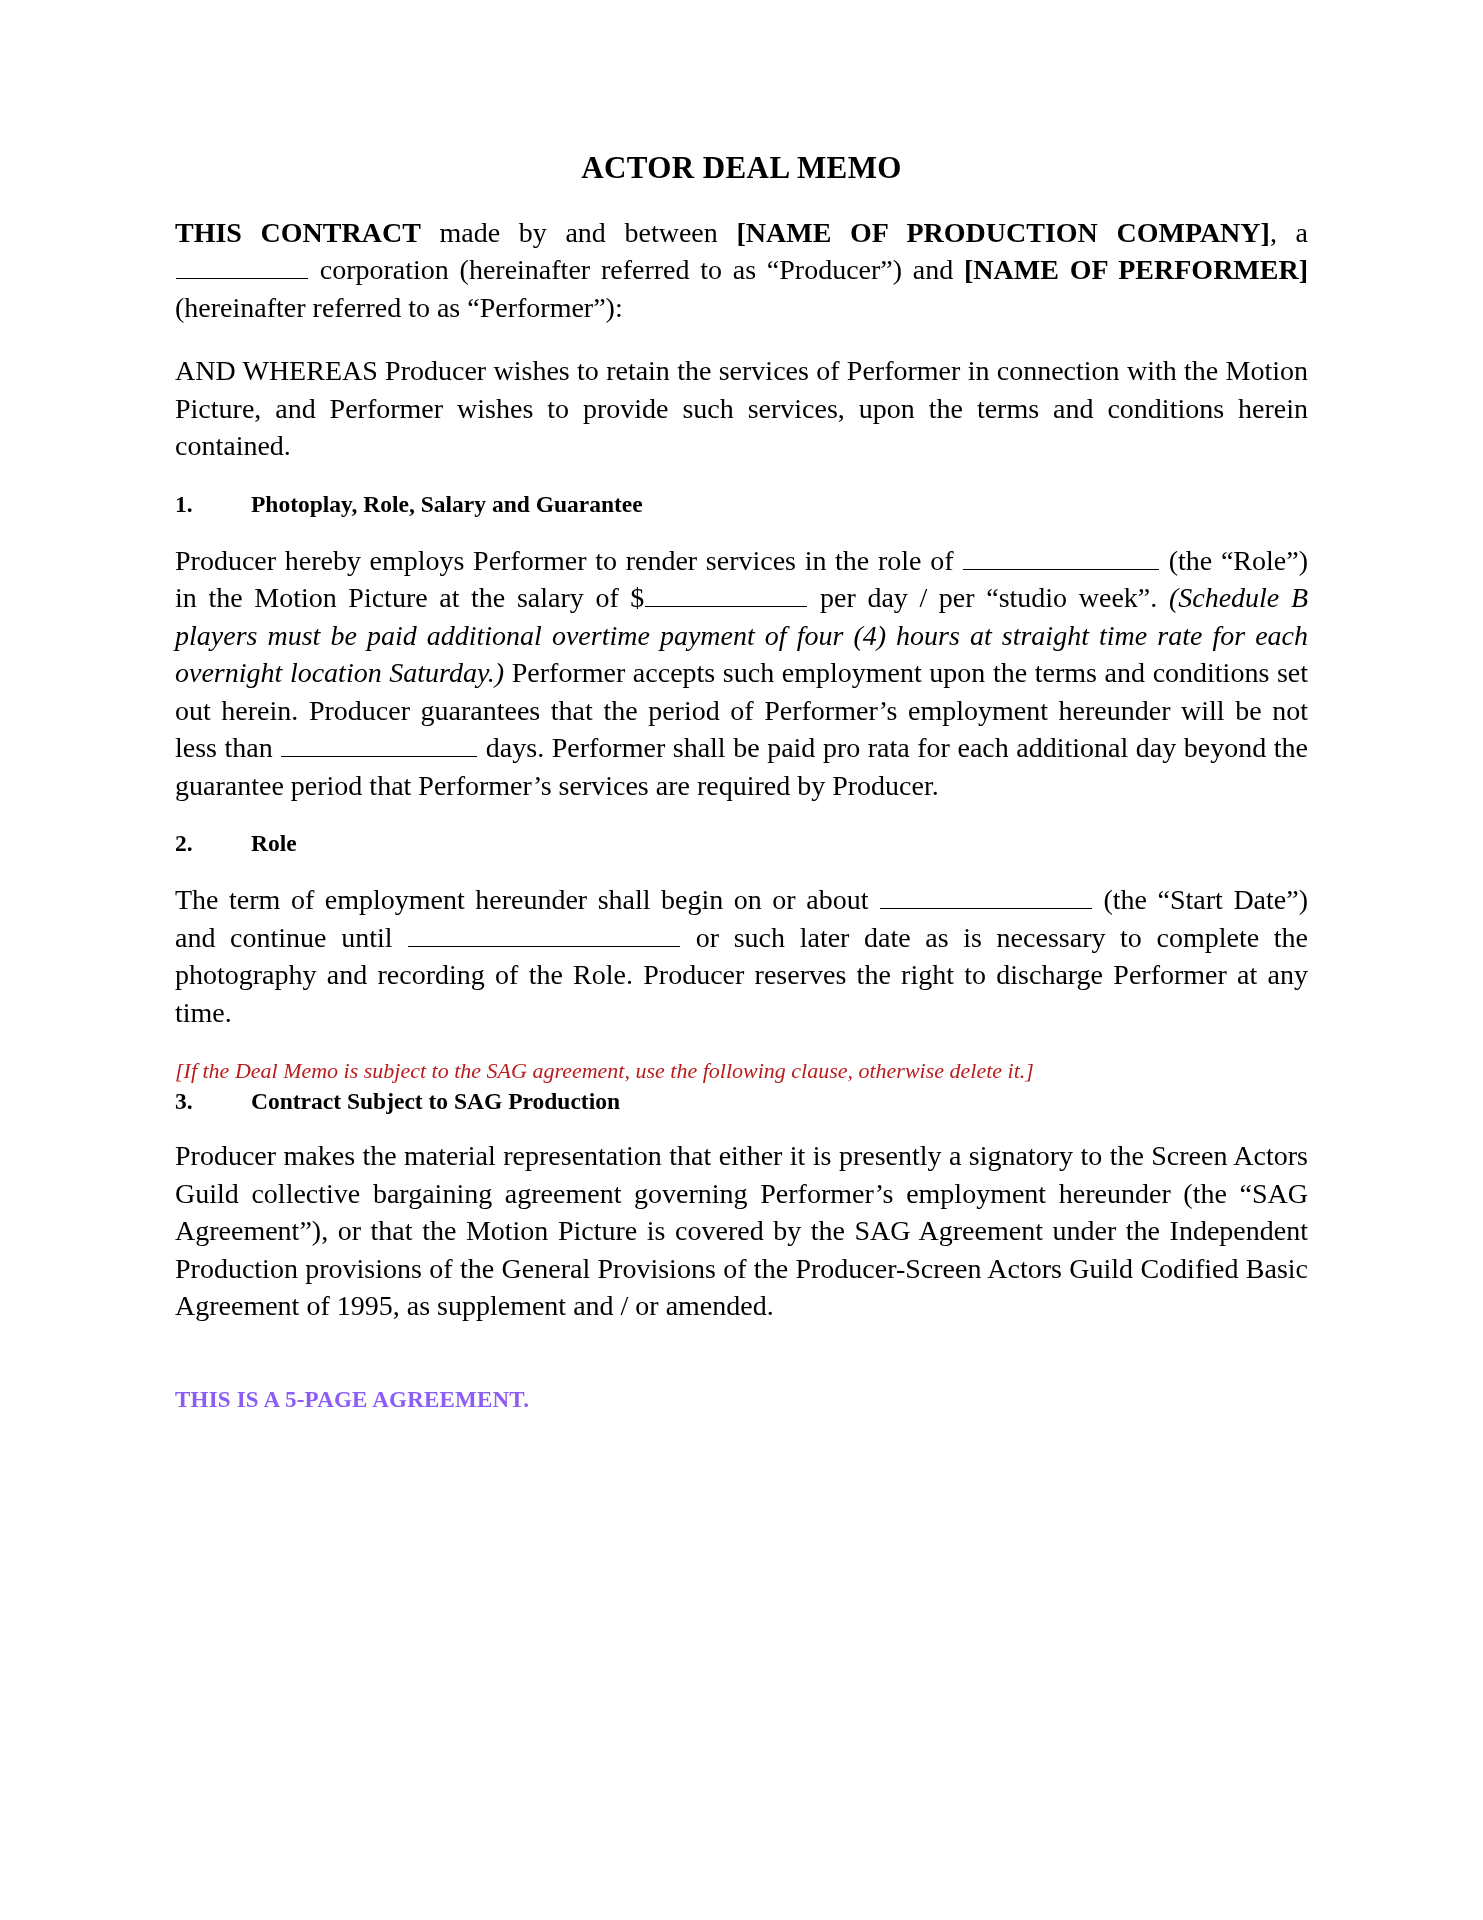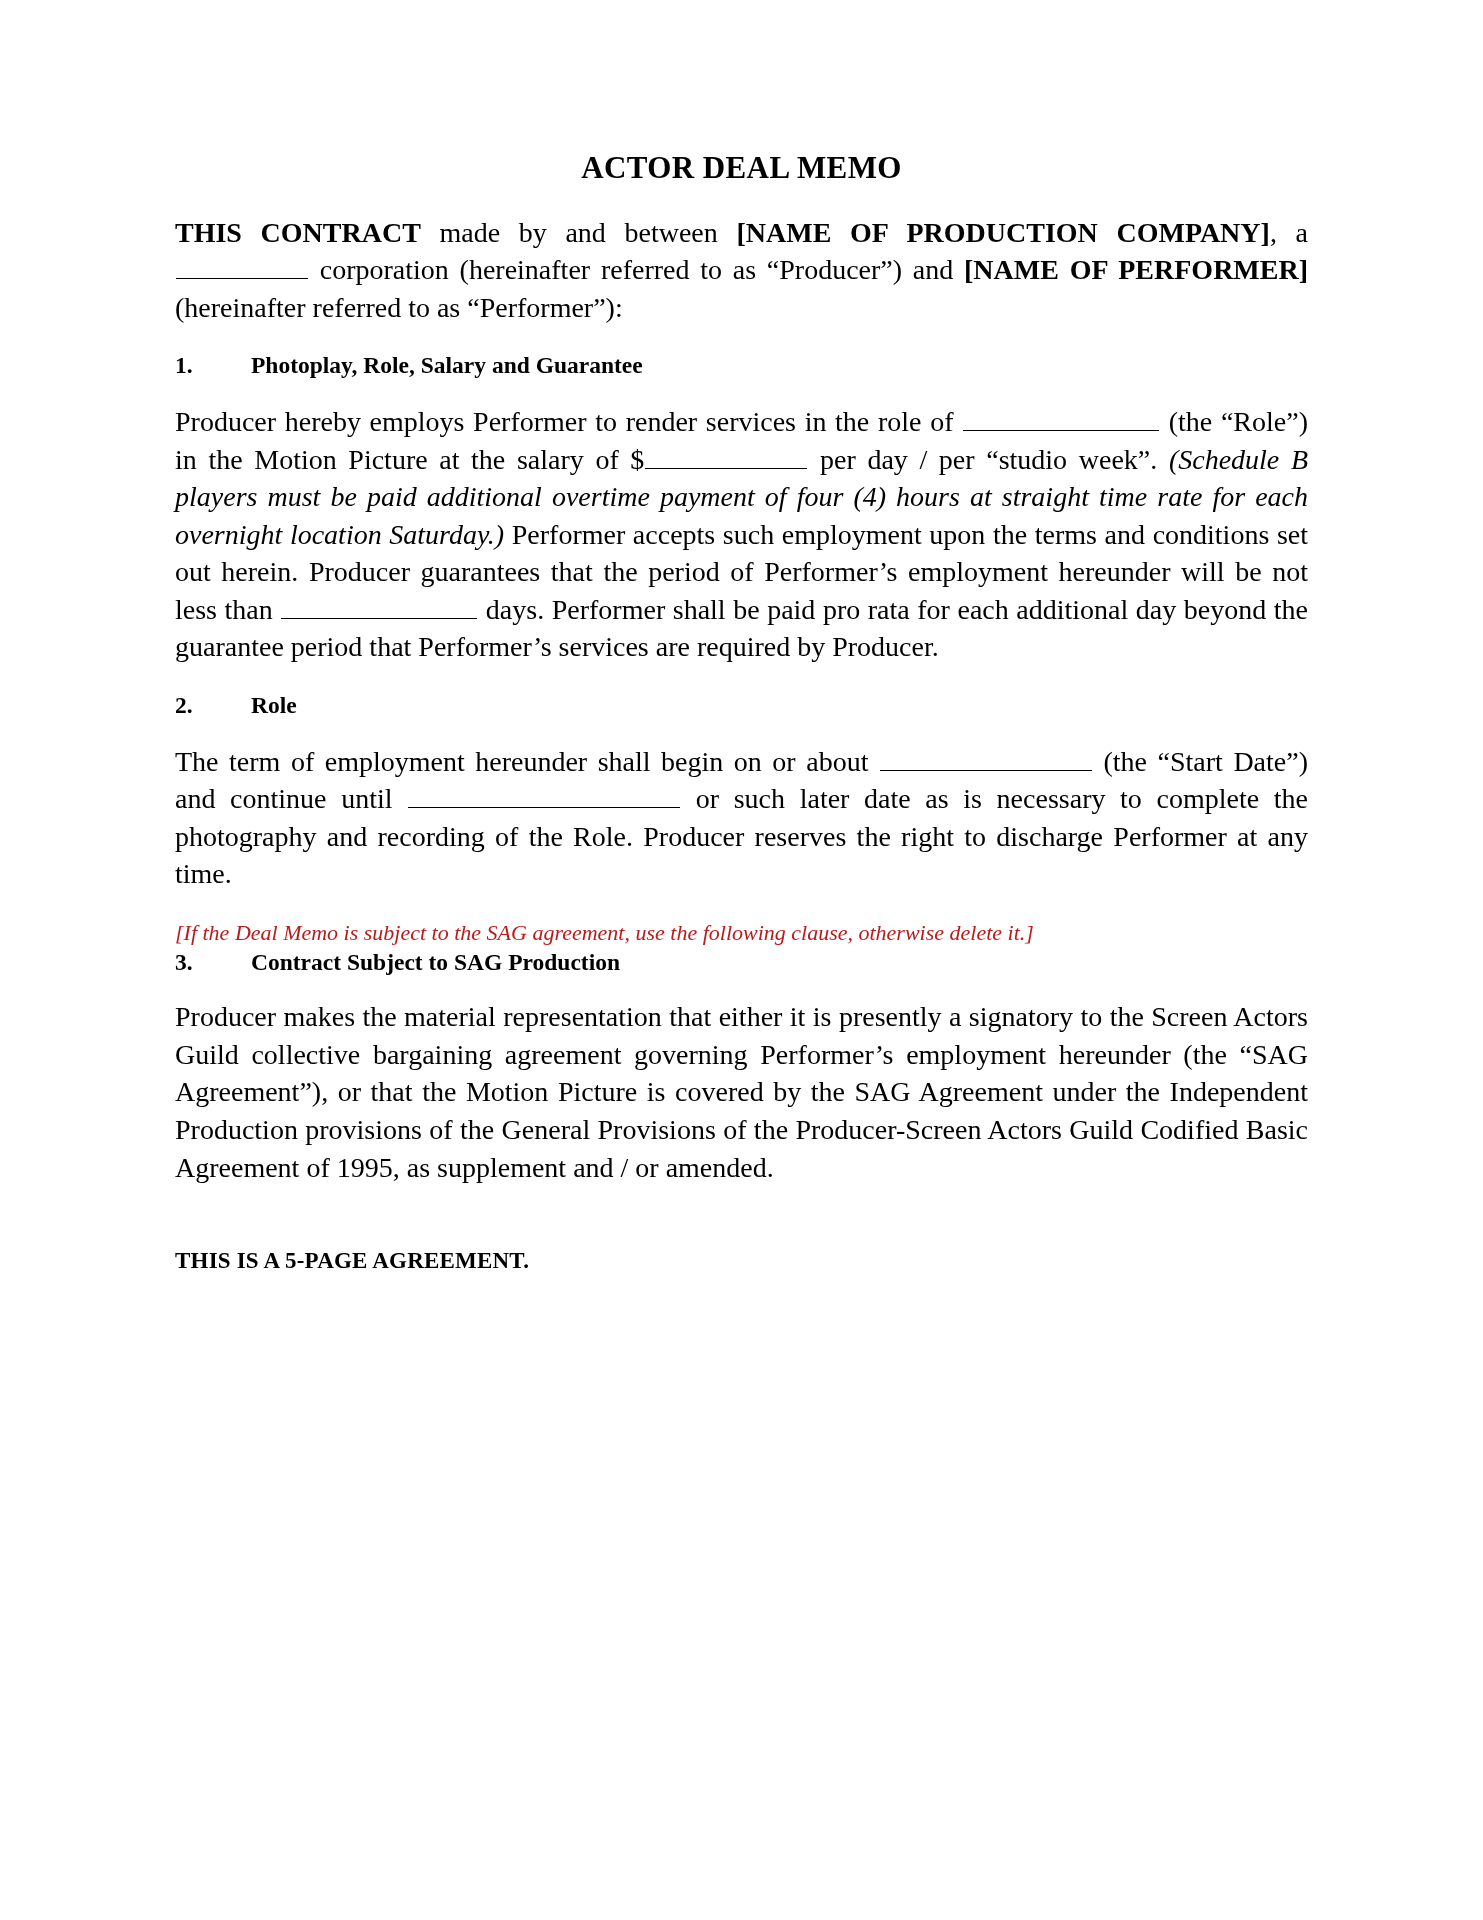--- a/index.html
+++ b/index.html
@@ -76,35 +76,36 @@
   .blank.w-small  { width: 132px; }
   .blank.w-role   { width: 196px; }
   .blank.w-sal    { width: 162px; }
   .blank.w-days   { width: 196px; }
   .blank.w-start  { width: 212px; }
   .blank.w-until  { width: 272px; }
   .blank.w-title  { width: 200px; }
   .footer-note {
     font-size: 23px;
     font-weight: bold;
-    color: #000000;
+    color: #8b5cf6;
     letter-spacing: 0.2px;
     margin: 62px 0 0 0;
   }
 </style>
 </head>
 <body>
 
 <div class="page">
 
   <h1 class="doc-title">ACTOR DEAL MEMO</h1>
 
   <p class="para"><span class="b">THIS CONTRACT</span><span> made by and between </span><span class="b">[NAME OF PRODUCTION COMPANY]</span><span>, a </span><span class="blank w-small"></span><span> corporation (hereinafter referred to as “Producer”) and </span><span class="b">[NAME OF PERFORMER]</span><span> (hereinafter referred to as “Performer”):</span></p>
 
 
+  <p class="para"><span>AND WHEREAS</span><span> Producer wishes to retain the services of Performer in connection with the Motion Picture, and Performer wishes to provide such services, upon the terms and conditions herein contained.</span></p>
 
   <div class="section-heading">
     <span class="num">1.</span>
     <span class="ttl">Photoplay, Role, Salary and Guarantee</span>
   </div>
 
   <p class="para"><span>Producer hereby employs Performer to render services in the role of </span><span class="blank w-role"></span><span> (the “Role”) in the Motion Picture at the salary of $</span><span class="blank w-sal"></span><span> per day / per “studio week”. </span><span class="i">(Schedule B players must be paid additional overtime payment of four (4) hours at straight time rate for each overnight location Saturday.)</span><span> Performer accepts such employment upon the terms and conditions set out herein. Producer guarantees that the period of Performer’s employment hereunder will be not less than </span><span class="blank w-days"></span><span> days. Performer shall be paid pro rata for each additional day beyond the guarantee period that Performer’s services are required by Producer.</span></p>
 
   <div class="section-heading">
     <span class="num">2.</span>

